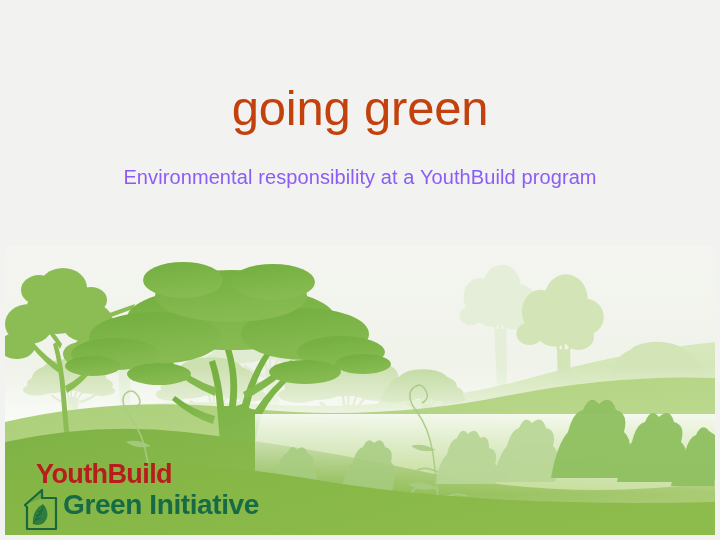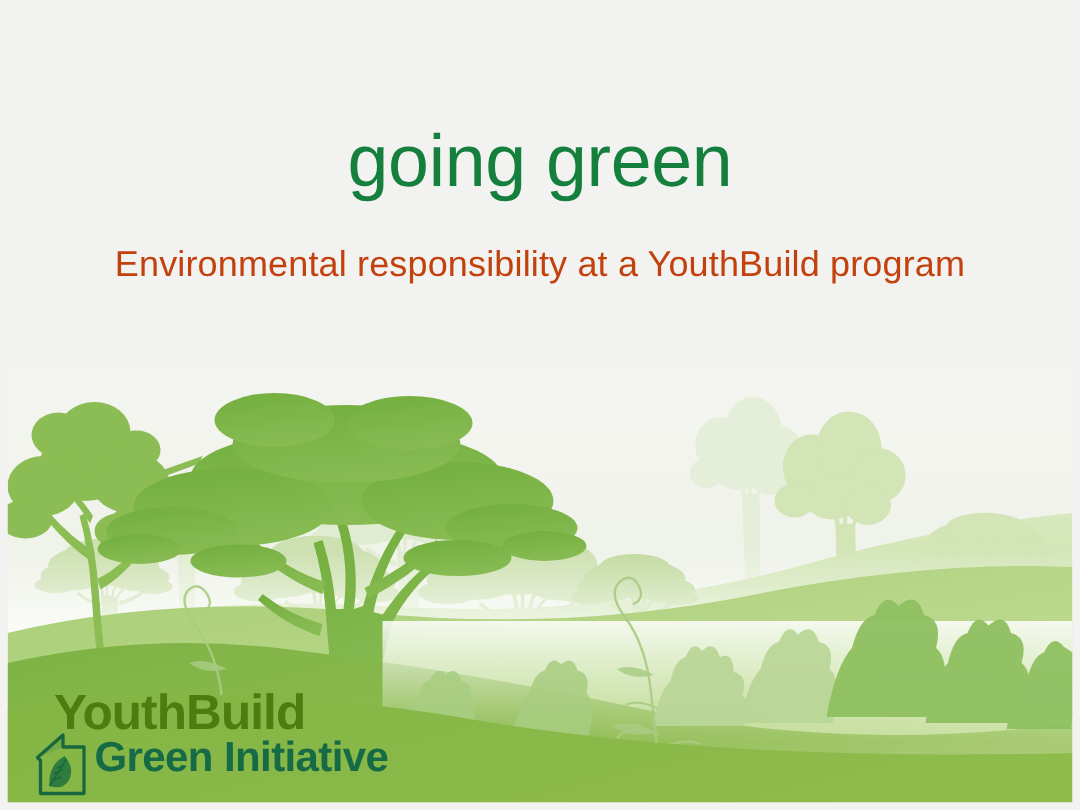--- a/index.html
+++ b/index.html
@@ -27,33 +27,33 @@
     text-align: center;
   }
   #slide-title {
     position: absolute;
     left: 0;
     top: 80px;
     width: 720px;
     font-size: 49px;
     line-height: 56px;
     font-weight: 400;
-    color: #15803d;
+    color: #c2410c;
     letter-spacing: -0.2px;
     white-space: nowrap;
   }
   #slide-subtitle {
     position: absolute;
     left: 0;
     top: 163px;
     width: 720px;
-    font-size: 24px;
+    font-size: 20px;
     line-height: 28px;
     font-weight: 400;
-    color: #c2410c;
+    color: #8b5cf6;
     letter-spacing: 0.1px;
     white-space: nowrap;
   }
 
   
   #illustration {
     position: absolute;
     left: 5px;
     top: 246px;
     width: 710px;
@@ -77,24 +77,24 @@
     position: absolute;
     left: 0px;
     top: 30px;
     width: 46px;
     height: 44px;
   }
   #logo-wordmark {
     position: absolute;
     left: 14px;
     top: 0px;
-    font-size: 33px;
+    font-size: 27px;
     line-height: 33px;
     font-weight: 700;
-    color: #4d7c0f;
+    color: #b91c1c;
     letter-spacing: -0.6px;
     white-space: nowrap;
   }
   #logo-tagline {
     position: absolute;
     left: 41px;
     top: 33px;
     font-size: 28px;
     line-height: 28px;
     font-weight: 700;

